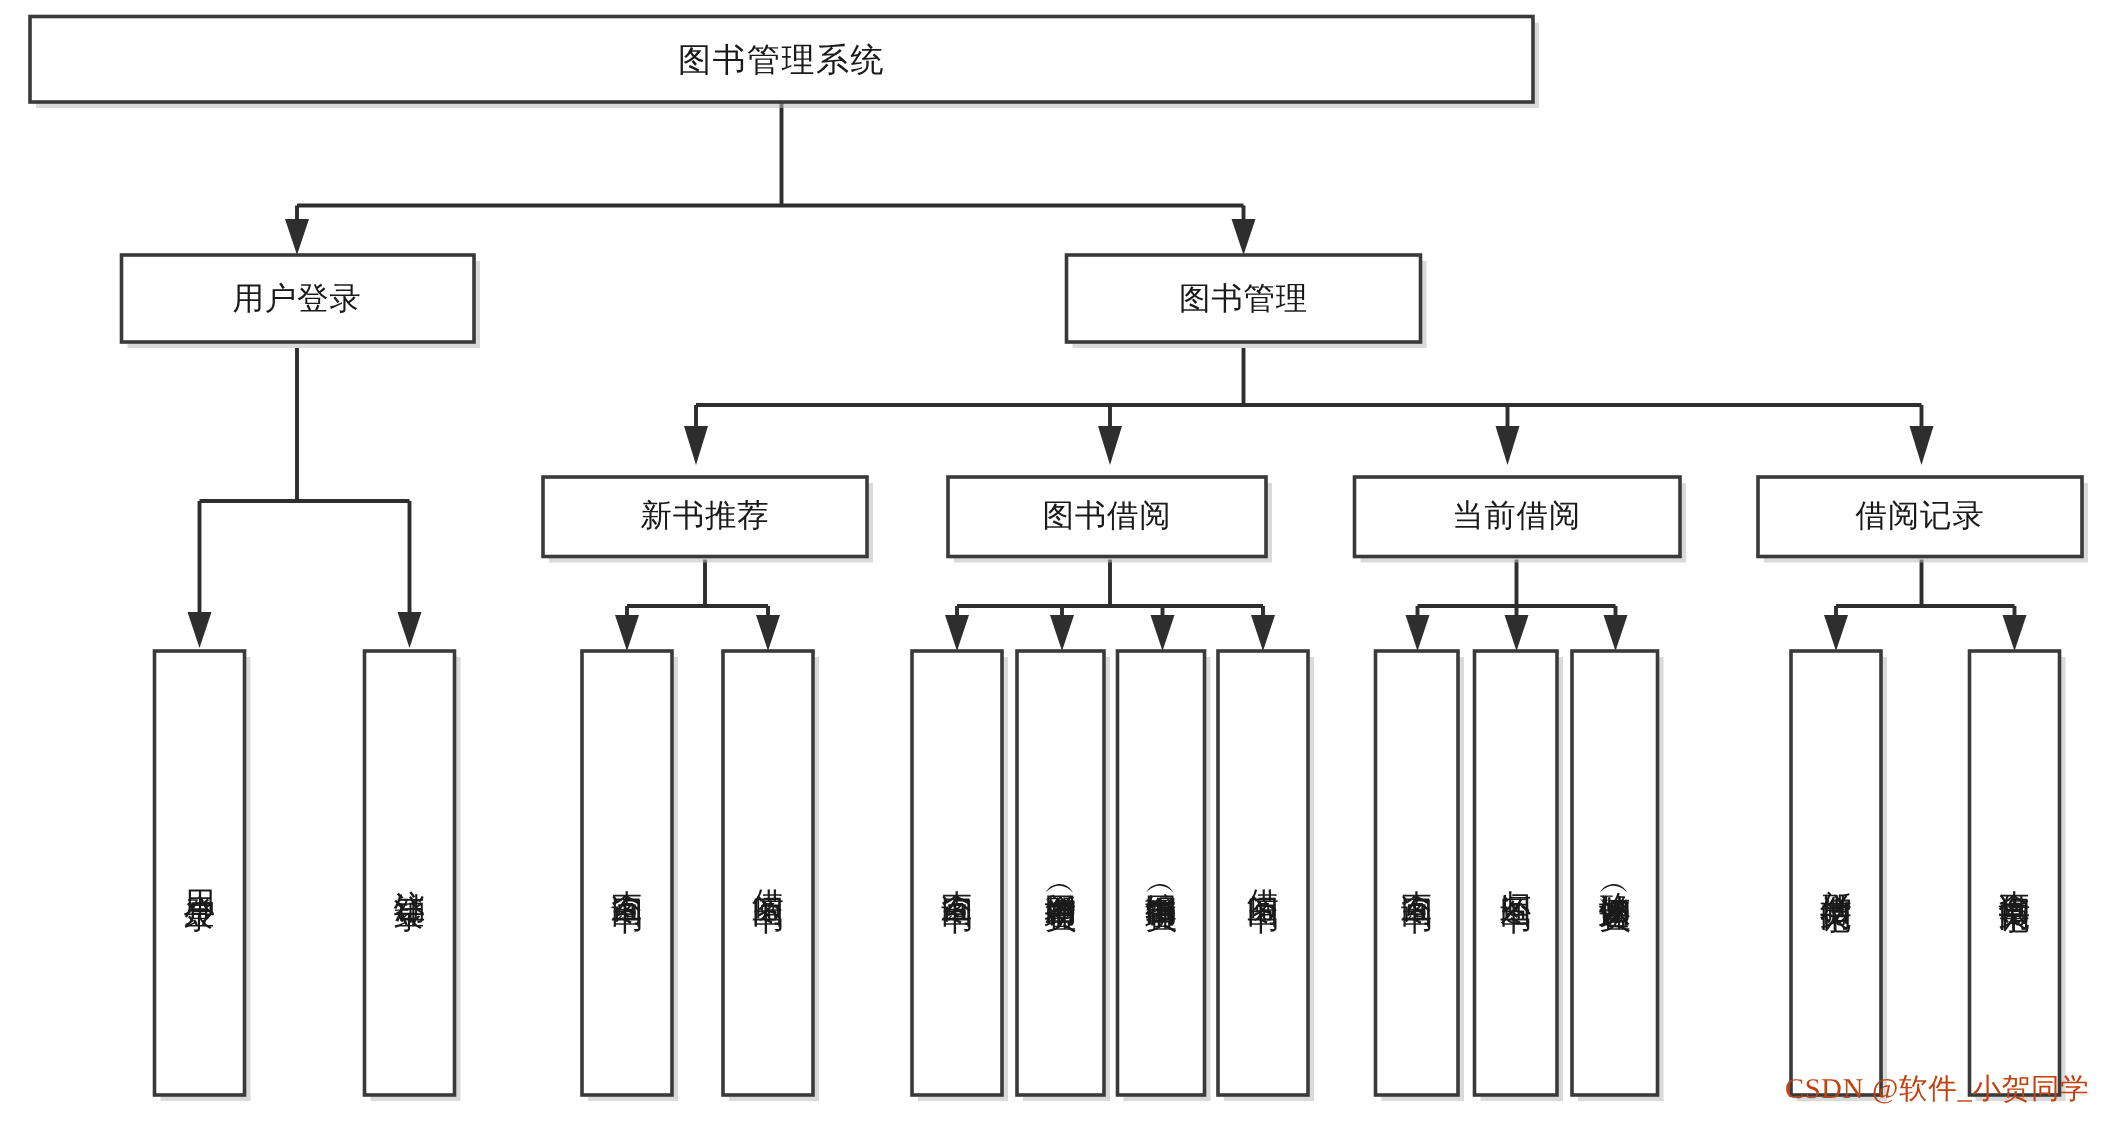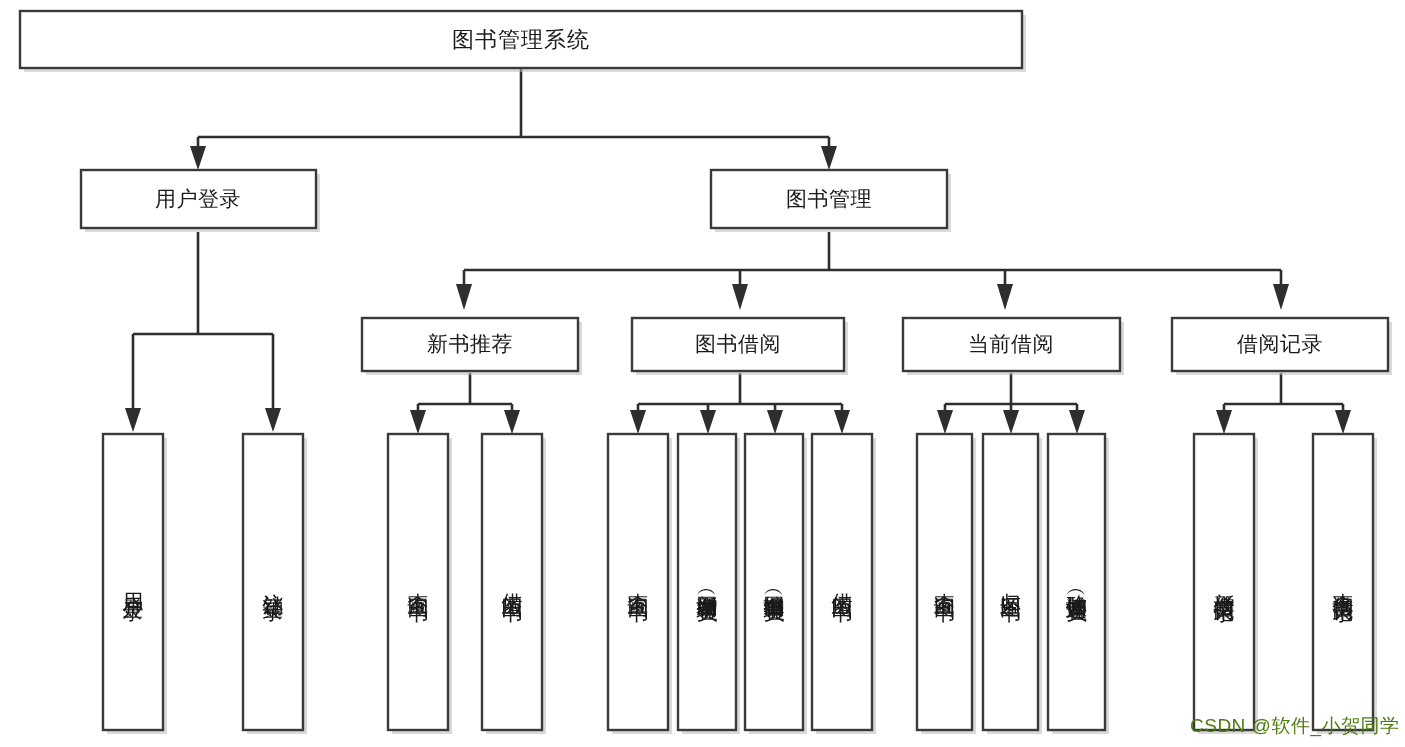--- a/index.html
+++ b/index.html
@@ -72,23 +72,23 @@
     font-family: "DejaVu Sans", "Liberation Sans", sans-serif;
     font-size: 21px;
     color: #1a1a1a;
     line-height: 1.05;
     letter-spacing: 3px;
     white-space: nowrap;
     pointer-events: none;
   }
   .watermark {
     position: absolute;
-    font-family: Liberation Sans, sans-serif;
+    font-family: Liberation Serif, serif;
     font-size: 19px;
-    color: #4d7c0f;
+    color: #c2410c;
     white-space: nowrap;
     letter-spacing: 0.5px;
   }
 </style>
 </head>
 <body>
 
 <div id="diagram-root">
 
   <svg class="diagram-canvas" viewBox="0 0 1405 747" xmlns="http://www.w3.org/2000/svg">

